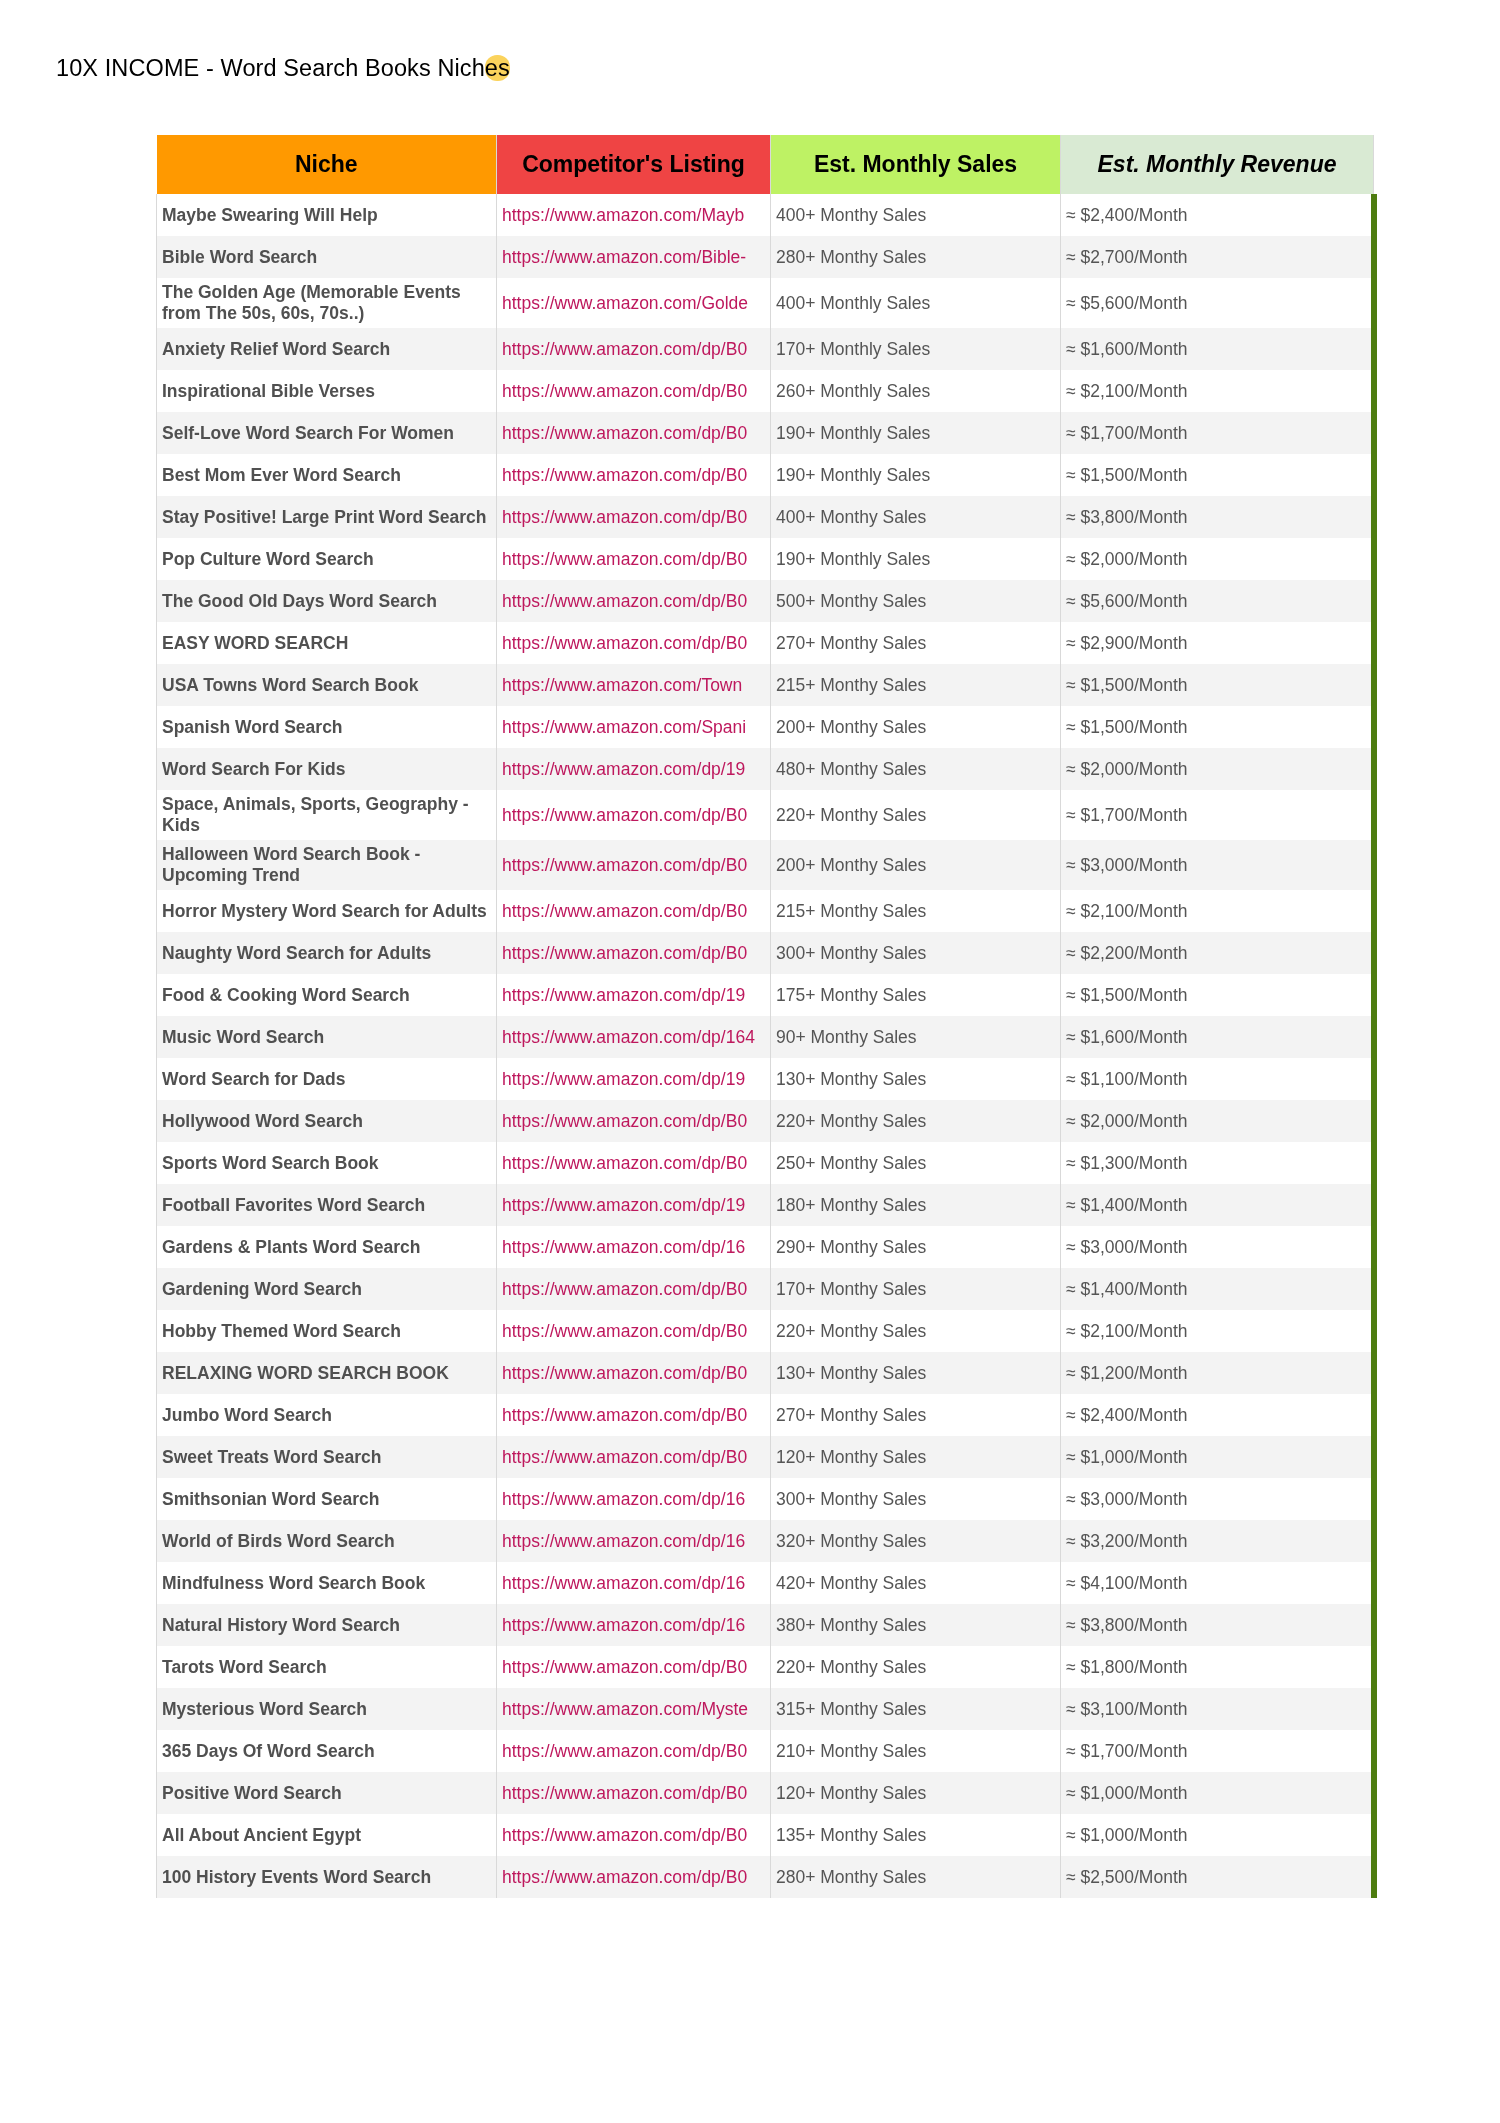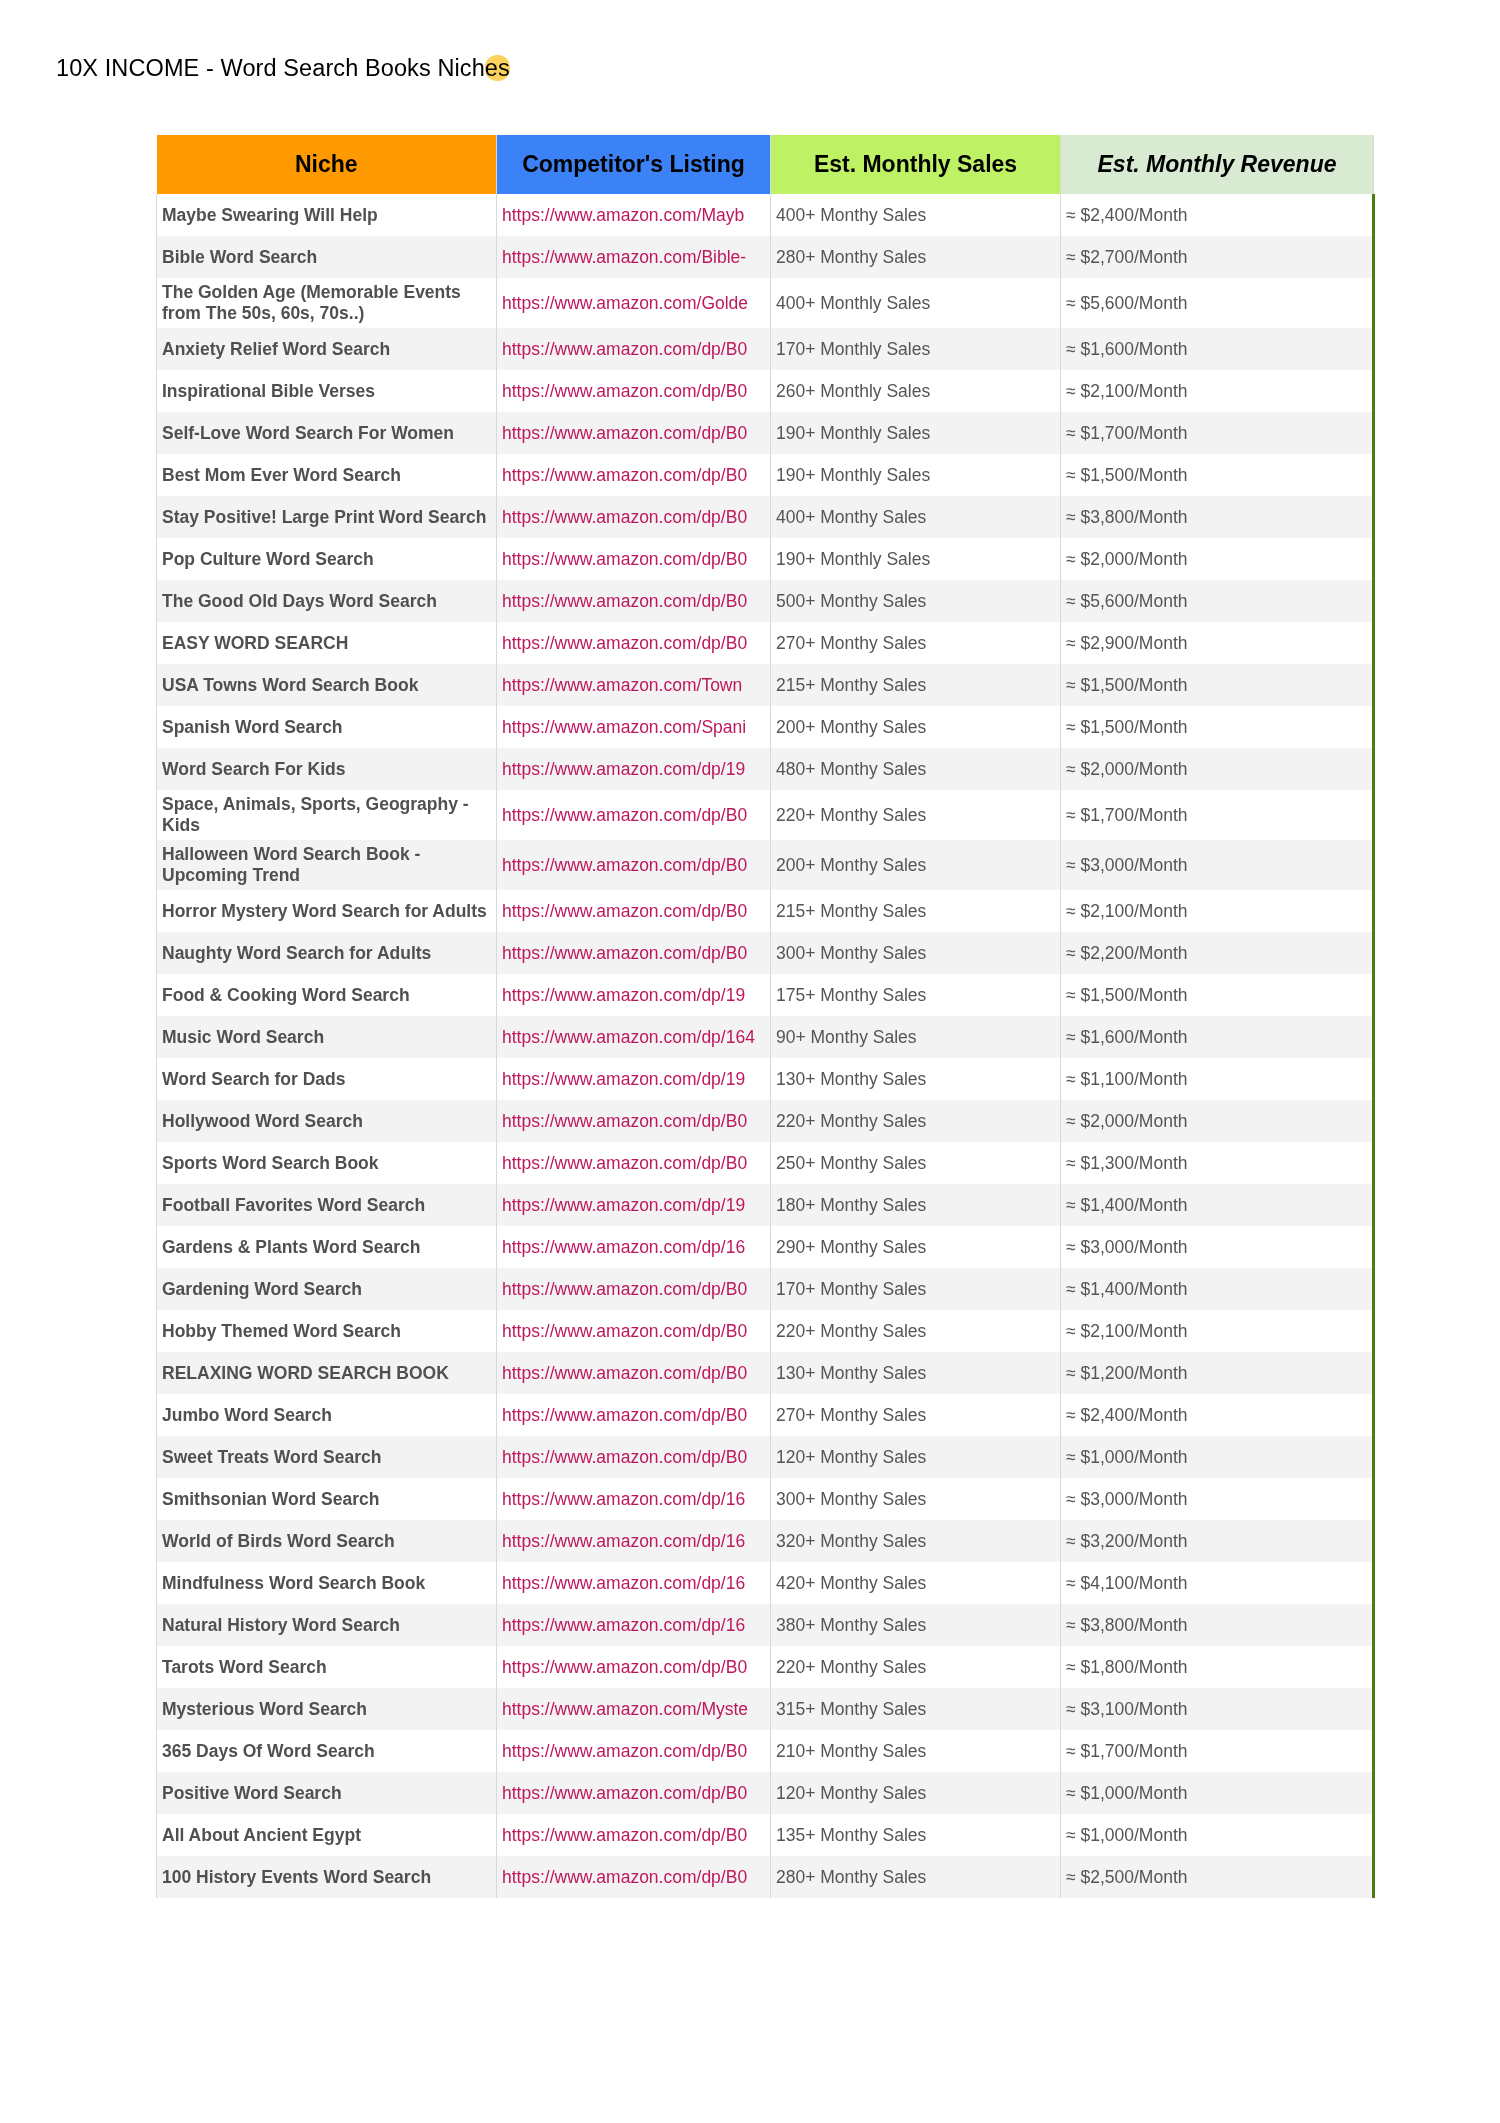--- a/index.html
+++ b/index.html
@@ -21,36 +21,36 @@
   .sheet col.c4 { width: 313px; }
   .sheet th {
     height: 43px; padding: 8px 4px;
     font-family: "Liberation Sans", sans-serif;
     font-weight: bold; font-size: 23px; color: #000;
     text-align: center; vertical-align: middle;
     border-right: 1px solid #d9d9d9;
     white-space: nowrap; overflow: hidden;
   }
   .sheet th.h1 { background: #ff9900; }
-  .sheet th.h2 { background: #3b82f6; }
+  .sheet th.h2 { background: #ef4444; }
   .sheet th.h3 { background: #bef264; }
   .sheet th.h4 { background: #d9ead3; font-style: italic; }
   .sheet td {
     height: 42px; padding: 0 5px;
     font-size: 17.5px; color: #555555;
     vertical-align: middle;
     border-right: 1px solid #d9d9d9;
     white-space: nowrap; overflow: hidden;
   }
   .sheet tr.tall td { height: 50px; }
   .sheet tr:nth-child(even) td { background: #f3f3f3; }
   .sheet td.niche { font-weight: bold; white-space: normal; line-height: 21px; color: #505050; border-left: 1px solid #d9d9d9; }
   .sheet td.link { text-overflow: clip; }
   .sheet td.link span { color: #be185d; cursor: pointer; }
-  .sheet td.rev { border-right: 3px solid #4d7c0f; }
+  .sheet td.rev { border-right: 6px solid #4d7c0f; }
 </style>
 </head>
 <body>
 
 <div class="doc-title"><span>10X INCOME - Word Search Books Nich</span><span class="hl">es</span></div>
 
 <table class="sheet">
   <colgroup>
       <col class="c1">
       <col class="c2">

